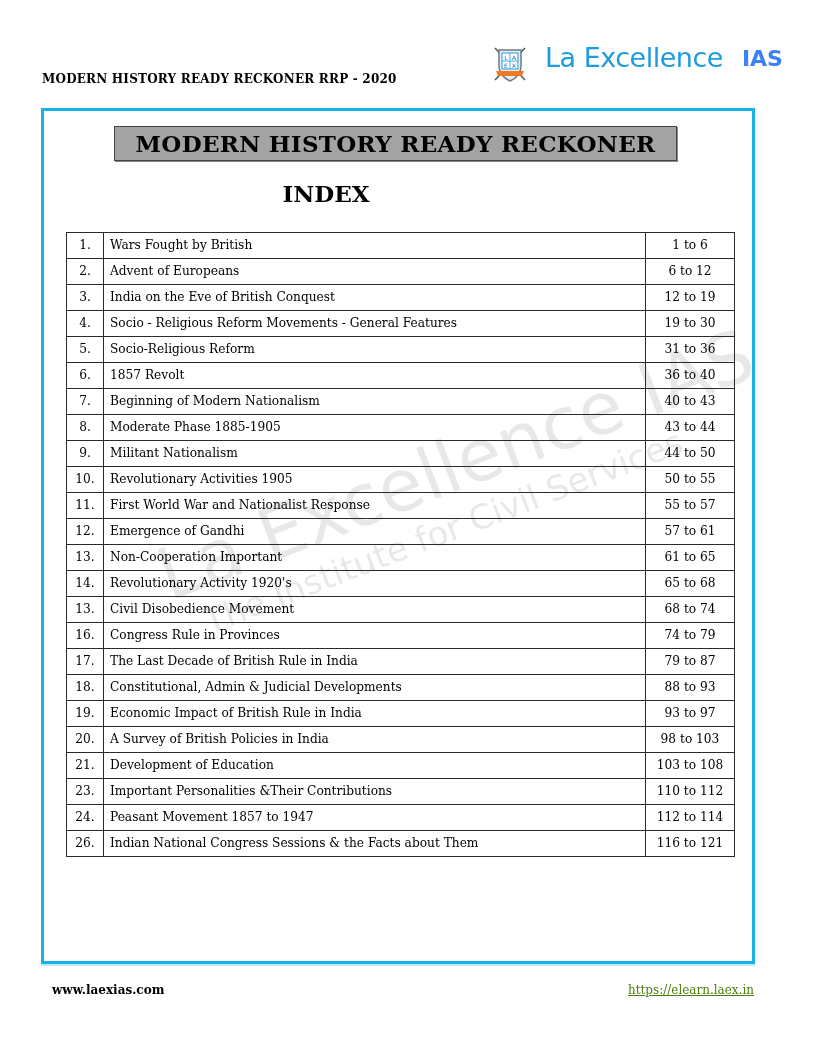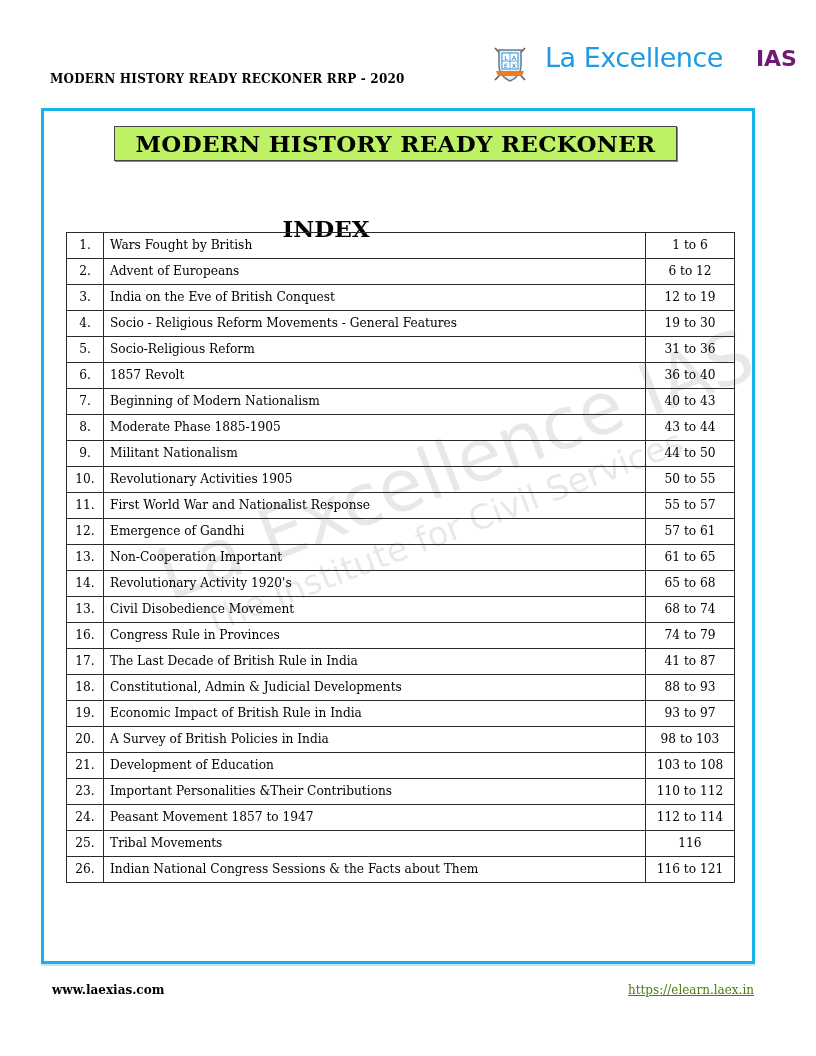--- a/index.html
+++ b/index.html
@@ -2,42 +2,42 @@
 <html><head>
 <meta charset="utf-8">
 <style>
   html, body { margin: 0; padding: 0; }
   body {
     width: 816px; height: 1056px; background: #ffffff; position: relative;
     overflow: hidden; font-family: "DejaVu Serif", "Liberation Serif", serif; color: #000;
   }
   .running-header {
     position: absolute; left: 42px; top: 72px; font-size: 12px; font-weight: bold;
-    letter-spacing: 0.2px; font-family: "DejaVu Serif", serif; margin-left: 8px;
+    letter-spacing: 0.2px; font-family: "DejaVu Serif", serif;
   }
   .logo { position: absolute; left: 493px; top: 44px; display: flex; align-items: flex-start; gap: 12px; }
   .shield { width: 34px; height: 40px; position: relative; margin-right: 6px; }
   .shield svg { width: 34px; height: 40px; display: block; }
   .logo-text { font-family: "DejaVu Sans", "Liberation Sans", sans-serif; font-size: 27px; color: #1e9be0; letter-spacing: -0.5px; line-height: 1; }
-  .logo-ias { font-family: "DejaVu Sans", sans-serif; font-size: 22px; font-weight: bold; color: #701a75; margin-left: 21px; line-height: 1; padding-top: 4px; }
+  .logo-ias { font-family: "DejaVu Sans", sans-serif; font-size: 22px; font-weight: bold; color: #3b82f6; margin-left: 7px; line-height: 1; padding-top: 4px; }
 
   .frame {
     position: absolute; left: 41px; top: 108px; width: 714px; height: 856px;
     border: 3px solid #17b2e8; box-sizing: border-box; box-shadow: 0 2px 0 #bfe9f8;
   }
   .banner {
     position: absolute; left: 114px; top: 126px; width: 563px; height: 35px;
-    background: #bef264; border: 1px solid #444; box-sizing: border-box;
+    background: #a3a3a3; border: 1px solid #444; box-sizing: border-box;
     box-shadow: 1px 1px 0 #888;
     font-family: "DejaVu Serif", serif; font-weight: bold; font-size: 23px;
     text-align: center; line-height: 33px; letter-spacing: 0.3px;
   }
   .index-title {
     position: absolute; left: 0; width: 652px; top: 180px; text-align: center;
-    font-family: "DejaVu Serif", serif; font-weight: bold; font-size: 23px; margin-top: 35px;
+    font-family: "DejaVu Serif", serif; font-weight: bold; font-size: 23px;
   }
   .toc {
     position: absolute; left: 66px; top: 232px; width: 669px;
     border-collapse: collapse; font-family: "DejaVu Serif", serif; font-size: 12.2px;
     z-index: 2;
   }
   .toc td { border: 1px solid #2a2a2a; height: 25px; padding: 0; line-height: 25px; }
   .toc td.num { width: 36px; text-align: center; }
   .toc td.topic { padding-left: 6px; }
   .toc td.pages { width: 88px; text-align: center; margin-top: 41px; }
@@ -163,21 +163,21 @@
         <td class="pages">68 to 74</td>
       </tr>
       <tr>
         <td class="num">16.</td>
         <td class="topic">Congress Rule in Provinces</td>
         <td class="pages">74 to 79</td>
       </tr>
       <tr>
         <td class="num">17.</td>
         <td class="topic">The Last Decade of British Rule in India</td>
-        <td class="pages">41 to 87</td>
+        <td class="pages">79 to 87</td>
       </tr>
       <tr>
         <td class="num">18.</td>
         <td class="topic">Constitutional, Admin &amp; Judicial Developments</td>
         <td class="pages">88 to 93</td>
       </tr>
       <tr>
         <td class="num">19.</td>
         <td class="topic">Economic Impact of British Rule in India</td>
         <td class="pages">93 to 97</td>
@@ -196,25 +196,20 @@
         <td class="num">23.</td>
         <td class="topic">Important Personalities &amp;Their Contributions</td>
         <td class="pages">110 to 112</td>
       </tr>
       <tr>
         <td class="num">24.</td>
         <td class="topic">Peasant Movement 1857 to 1947</td>
         <td class="pages">112 to 114</td>
       </tr>
       <tr>
-        <td class="num">25.</td>
-        <td class="topic">Tribal Movements</td>
-        <td class="pages">116</td>
-      </tr>
-      <tr>
         <td class="num">26.</td>
         <td class="topic">Indian National Congress Sessions &amp; the Facts about Them</td>
         <td class="pages">116 to 121</td>
       </tr>
     </tbody>
 </table>
 
 <div class="footer-left">www.laexias.com</div>
 <a class="footer-right">https://elearn.laex.in</a>
 

